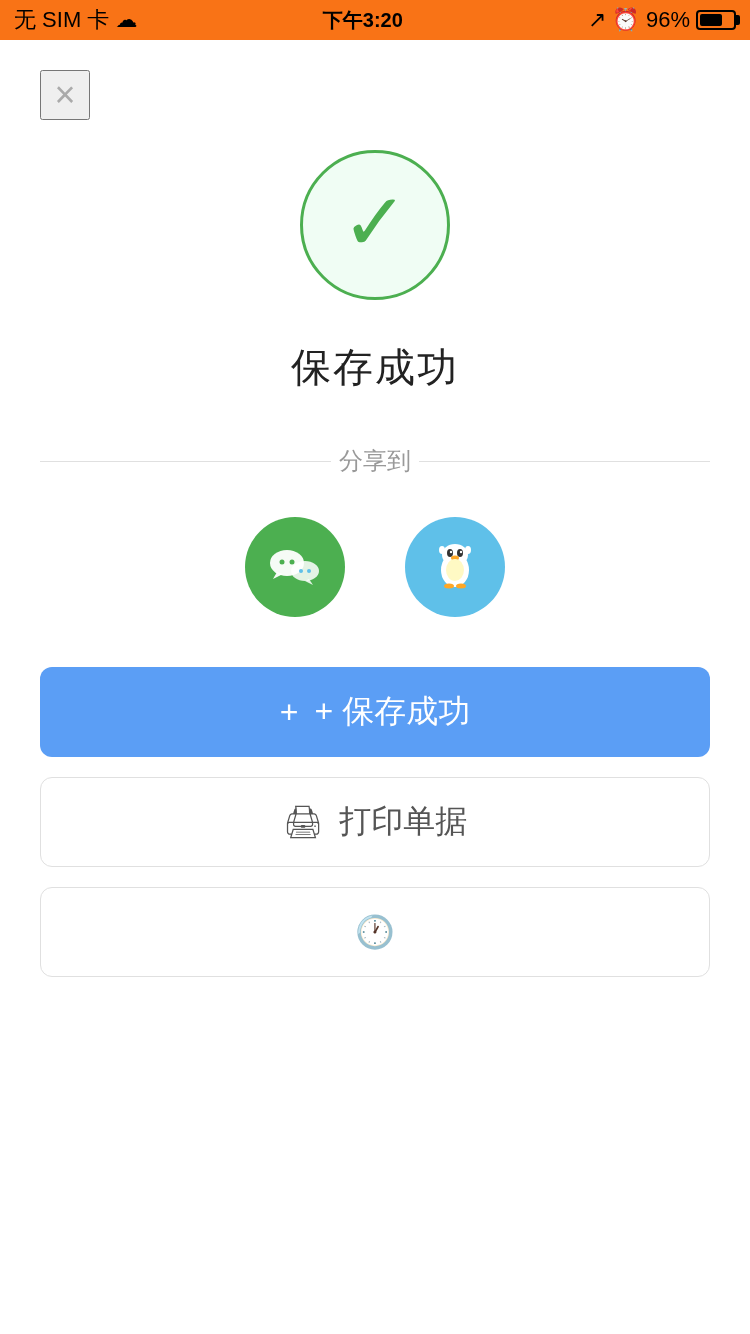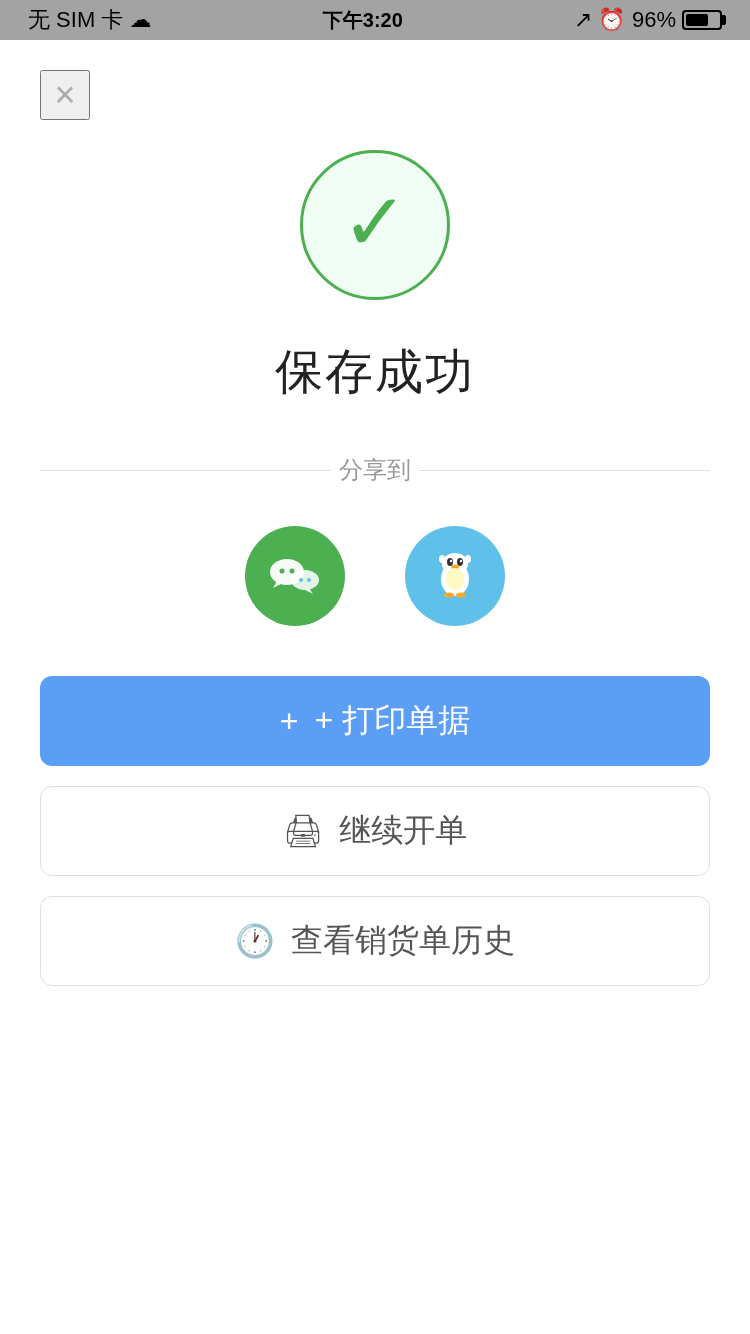--- a/index.html
+++ b/index.html
@@ -9,25 +9,25 @@
       min-height: 1334px;
       background: #fff;
       font-family: -apple-system, "PingFang SC", "Helvetica Neue", sans-serif;
       overflow-x: hidden;
     }
 
     
     .status-bar {
       width: 750px;
       height: 40px;
-      background: #a3a3a3;
+      background: #f97316;
       display: flex;
       align-items: center;
       justify-content: space-between;
-      padding: 0 28px;
+      padding: 0 14px;
       font-size: 24px;
       font-weight: 500;
     }
     .status-left {
       display: flex;
       align-items: center;
       gap: 8px;
       font-size: 22px;
       color: #000;
     }
@@ -110,21 +110,21 @@
     }
     .checkmark {
       font-size: 80px;
       color: #4CAF50;
       line-height: 1;
       margin-top: -5px;
     }
 
     
     .success-title {
-      font-size: 48px;
+      font-size: 40px;
       font-weight: 400;
       color: #222;
       margin-bottom: 50px;
       letter-spacing: 2px;
     }
 
     
     .share-section {
       width: 100%;
       margin-bottom: 50px;
@@ -285,27 +285,26 @@
           <ellipse cx="40" cy="10" rx="3" ry="4" fill="white"></ellipse>
         </svg>
       </div>
     </div>
   </div>
 
   <div class="actions">
 
     <button class="action-btn action-btn-primary">
       <span>+</span>
-      <span>+ 打印单据</span>
+      <span>+ 保存成功</span>
     </button>
 
     <button class="action-btn action-btn-secondary">
       <span>🖨</span>
-      <span>继续开单</span>
+      <span>打印单据</span>
     </button>
 
     <button class="action-btn action-btn-secondary">
       <span>🕐</span>
-      <span>查看销货单历史</span>
     </button>
   </div>
 
 </div>
 
 </body></html>

